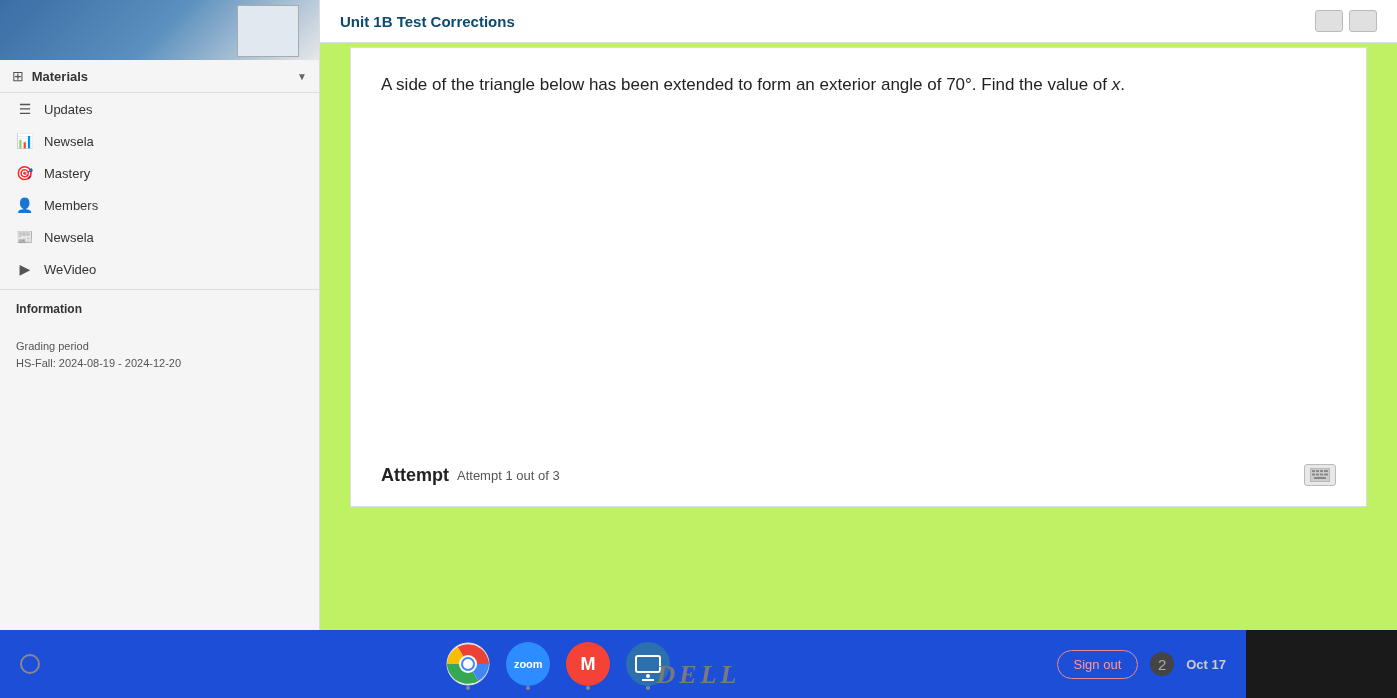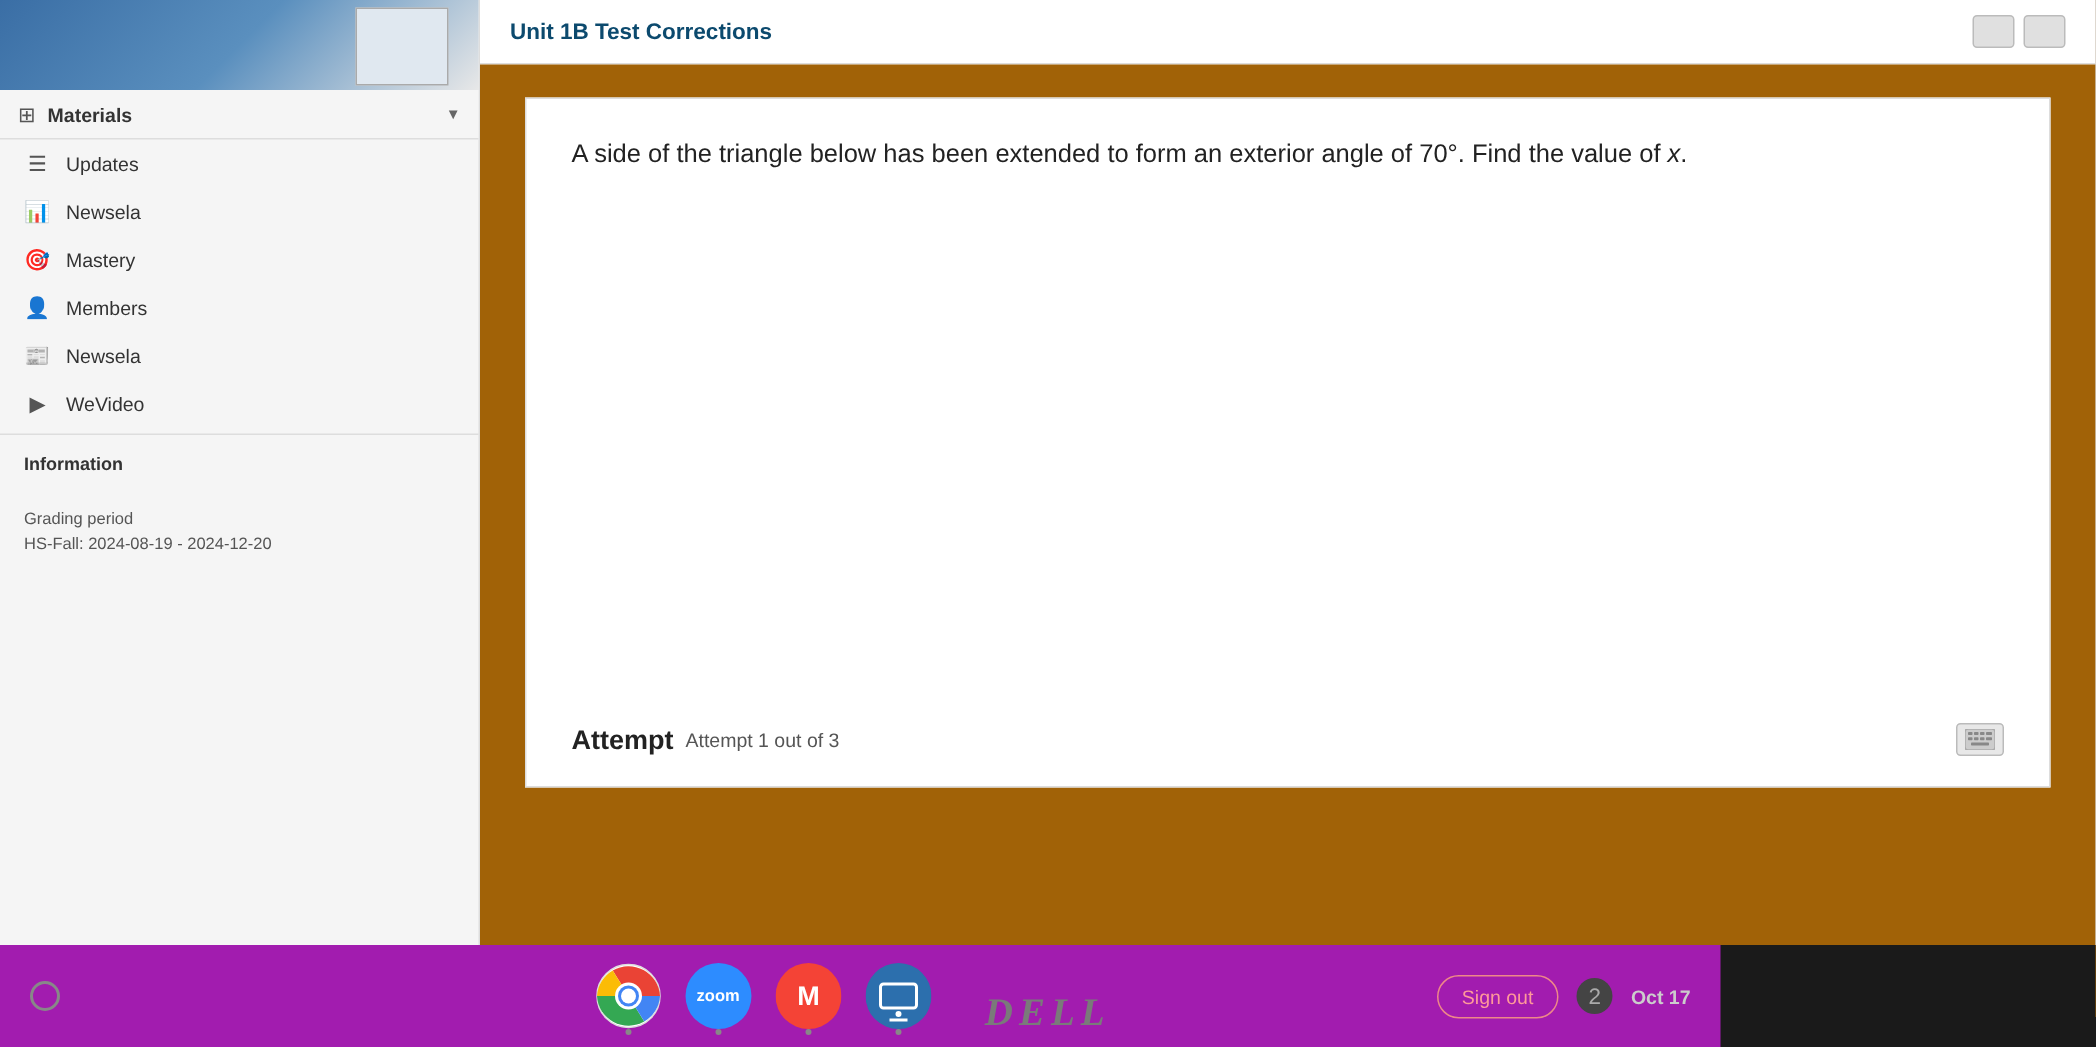--- a/index.html
+++ b/index.html
@@ -153,22 +153,22 @@
       width: 28px;
       height: 22px;
       background: #e0e0e0;
       border: 1px solid #bbb;
       border-radius: 3px;
       cursor: pointer;
     }
 
     .content-body {
       flex: 1;
-      padding: 22px 30px;
-      background: #a16207;
+      padding: 4px 30px;
+      background: #bef264;
       position: relative;
     }
 
     .question-card {
       background: #fff;
       border: 1px solid #ddd;
       padding: 24px 30px;
       min-height: 460px;
       position: relative;
     }
@@ -231,23 +231,23 @@
       display: flex;
       align-items: center;
       justify-content: center;
     }
 
     
     .taskbar {
       position: absolute;
       bottom: 0;
       left: 0;
-      width: 1147px;
+      width: 1246px;
       height: 68px;
-      background: #a21caf;
+      background: #1d4ed8;
       display: flex;
       align-items: center;
       padding: 0 20px;
     }
 
     .taskbar-circle {
       width: 20px;
       height: 20px;
       border-radius: 50%;
       border: 2px solid #888;

